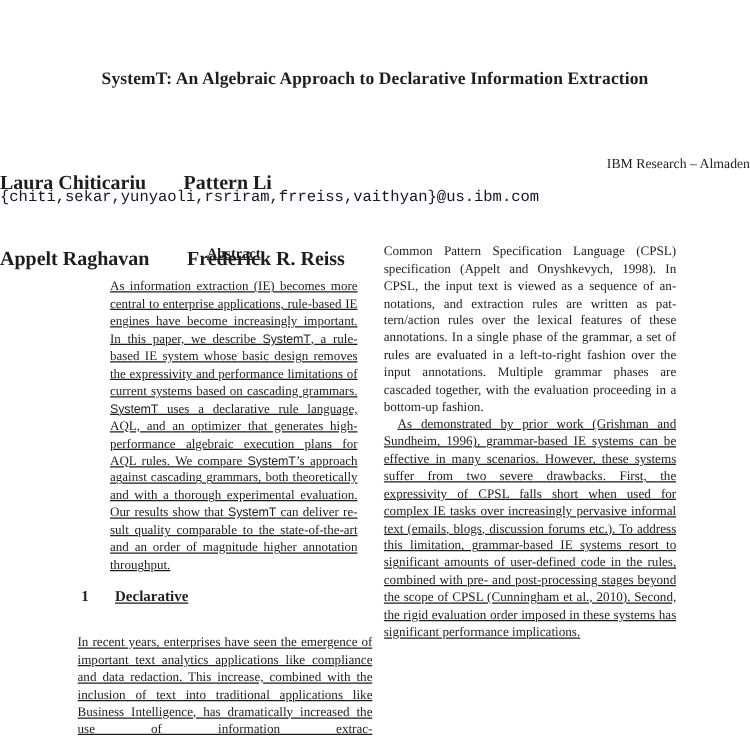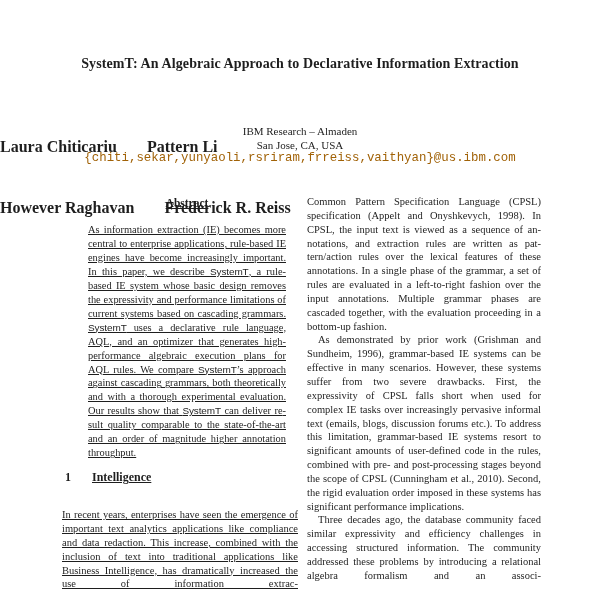--- a/index.html
+++ b/index.html
@@ -32,29 +32,28 @@
     line-height: 14.5px;
     margin-top: 46px;
   }
   .affil {
     position: absolute;
     left: 0; right: 0;
     text-align: center;
     font-size: 11px;
     line-height: 13.5px;
   }
-  .affil-1 { top: 125px; }
+  .affil-1 { top: 125px; text-align: right; }
   .affil-2 { top: 139px; }
   .email-line {
     position: absolute;
     top: 151px; left: 0; right: 0;
-    text-align: center;
     font-family: "Liberation Mono", monospace;
     font-size: 12.4px;
-    color: #a16207;
+    color: #0f172a;
     white-space: nowrap;
   }
   .col {
     position: absolute;
     top: 194px;
     bottom: 0;
     overflow: hidden;
   }
   #left-col  { left: 62px;  width: 236px; text-decoration: underline; }
   #right-col { left: 307px; width: 234px; top: 195px; }
@@ -95,54 +94,52 @@
     margin-left: 3px;
   }
   .body-par {
     margin: 0;
     font-size: 10.5px;
     line-height: 13.85px;
     text-align: justify;
     hyphens: manual;
   }
   .first-par { margin-top: 24px; }
-  .indent { text-indent: 11px; }
+  .indent { text-indent: 11px; text-decoration: underline; }
   .cutoff { text-align-last: justify; }
   .rc-par { margin: 0; }
 </style>
 </head>
 <body>
 
 <div id="page">
 
   <div class="paper-title">SystemT: An Algebraic Approach to Declarative Information Extraction</div>
 
   <div class="authors">
     <div class="author-row">
       <span>Laura Chiticariu</span>
       <span>Pattern Li</span>
     </div>
     <div class="author-row">
-      <span>However Raghavan</span>
+      <span>Appelt Raghavan</span>
       <span>Frederick R. Reiss</span>
     </div>
   </div>
 
   <div class="affil affil-1">IBM Research – Almaden</div>
-  <div class="affil affil-2">San Jose, CA, USA</div>
   <div class="email-line">{chiti,sekar,yunyaoli,rsriram,frreiss,vaithyan}@us.ibm.com</div>
 
   <div id="left-col" class="col">
     <div class="abstract-head">Abstract</div>
     <p class="abstract-body"><span>As information extraction (IE) becomes more central to enterprise applications, rule-based IE engines have become in­creasingly important. In this paper, we describe </span><span class="sysname">SystemT</span><span>, a rule-based IE sys­tem whose basic design removes the ex­pressivity and performance limitations of current systems based on cascading gram­mars. </span><span class="sysname">SystemT</span><span> uses a declarative rule language, AQL, and an optimizer that generates high-performance algebraic ex­ecution plans for AQL rules. We com­pare </span><span class="sysname">SystemT</span><span>’s approach against cascad­ing grammars, both theoretically and with a thorough experimental evaluation. Our results show that </span><span class="sysname">SystemT</span><span> can deliver re­sult quality comparable to the state-of-the-art and an order of magnitude higher an­notation throughput.</span></p>
 
-    <div class="section-head"><span class="sec-num">1</span><span>Intelligence</span></div>
+    <div class="section-head"><span class="sec-num">1</span><span>Declarative</span></div>
 
     <p class="body-par first-par cutoff">In recent years, enterprises have seen the emer­gence of important text analytics applications like compliance and data redaction.  This increase, combined with the inclusion of text into traditional applications like Business Intelligence, has dra­matically increased the use of information extrac-</p>
   </div>
 
   <div id="right-col" class="col">
     <p class="body-par rc-par">Common Pattern Specification Language (CPSL) specification (Appelt and Onyshkevych, 1998). In CPSL, the input text is viewed as a sequence of an­notations, and extraction rules are written as pat­tern/action rules over the lexical features of these annotations.  In a single phase of the grammar, a set of rules are evaluated in a left-to-right fash­ion over the input annotations. Multiple grammar phases are cascaded together, with the evaluation proceeding in a bottom-up fashion.</p>
     <p class="body-par rc-par indent">As demonstrated by prior work (Grishman and Sundheim, 1996), grammar-based IE systems can be effective in many scenarios.  However, these systems suffer from two severe drawbacks. First, the expressivity of CPSL falls short when used for complex IE tasks over increasingly pervasive informal text (emails, blogs, discussion forums etc.).  To address this limitation, grammar-based IE systems resort to significant amounts of user-defined code in the rules, combined with pre- and post-processing stages beyond the scope of CPSL (Cunningham et al., 2010).  Second, the rigid evaluation order imposed in these systems has significant performance implications.</p>
-    <p class="body-par rc-par indent cutoff">Three decades ago, the database community faced similar expressivity and efficiency chal­lenges in accessing structured information.  The community addressed these problems by introduc­ing a relational algebra formalism and an associ-</p>
   </div>
 
 </div>
 
 </body></html>

